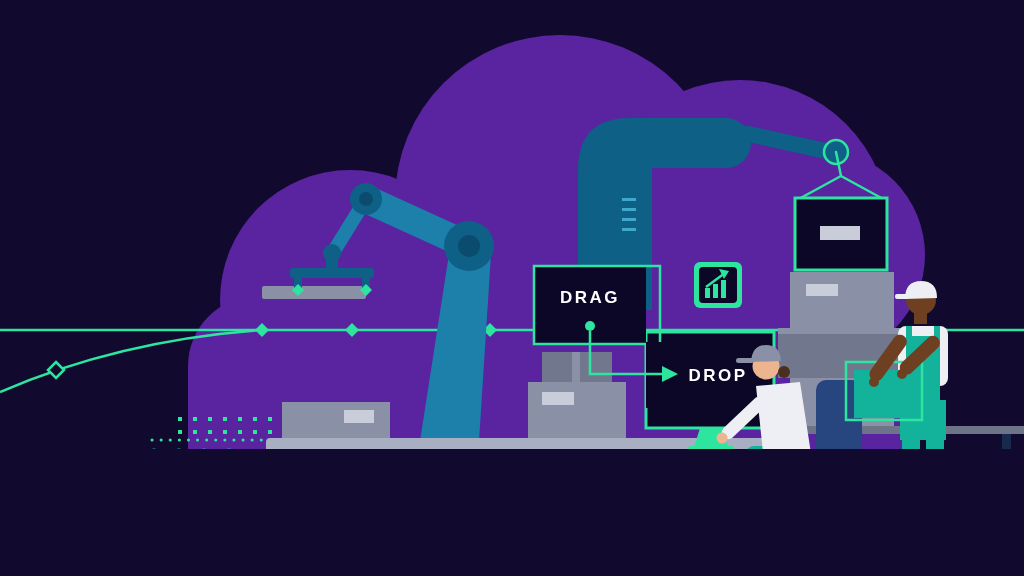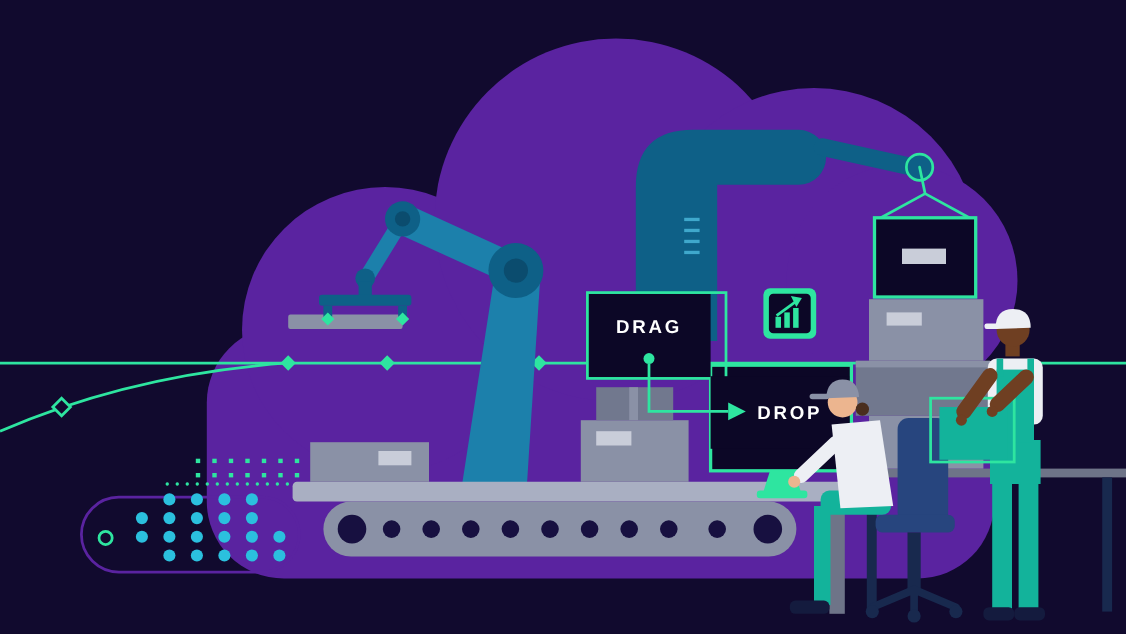--- a/index.html
+++ b/index.html
@@ -4,21 +4,21 @@
 <style>
   :root{
     --background:#110A2E; --cloud:#5A23A0; --mint:#2EE5A0; --cyan:#2BC0DE;
     --robot_blue:#1C80AB; --robot_dark:#0E6087; --robot_joint:#0B4C6E; --tick:#3FA8CC;
     --box_gray:#8A91A6; --box_gray_dark:#71788E; --box_label:#C9CDD9; --tabletop:#A9AFC2;
     --screen_dark:#0C0726; --worker_teal:#13B39B; --skin_dark:#6F3F22; --skin_light:#ECB58F;
     --shirt:#EDEFF4; --hair:#4A2E1E; --chair:#27457E; --chair_dark:#18294E;
     --navy:#171040; --shoe:#141B3E; --platform:#6E7488; --text:#FFFFFF;
   }
   html,body{margin:0;padding:0;background:var(--background);}
-  .stage{width:1024px;height:576px;overflow:hidden;position:relative;}
+  .stage{width:1024px;height:449px;overflow:hidden;position:relative;}
   svg{display:block;}
   .f-bg{fill:var(--background)} .f-cloud{fill:var(--cloud)} .f-mint{fill:var(--mint)}
   .f-cyan{fill:var(--cyan)} .f-blue{fill:var(--robot_blue)} .f-blued{fill:var(--robot_dark)}
   .f-joint{fill:var(--robot_joint)} .f-tick{fill:var(--tick)}
   .f-gray{fill:var(--box_gray)} .f-grayd{fill:var(--box_gray_dark)} .f-label{fill:var(--box_label)}
   .f-table{fill:var(--tabletop)} .f-dark{fill:var(--screen_dark)} .f-teal{fill:var(--worker_teal)}
   .f-skind{fill:var(--skin_dark)} .f-skinl{fill:var(--skin_light)} .f-shirt{fill:var(--shirt)}
   .f-hair{fill:var(--hair)} .f-chair{fill:var(--chair)} .f-chaird{fill:var(--chair_dark)}
   .f-navy{fill:var(--navy)} .f-shoe{fill:var(--shoe)} .f-plat{fill:var(--platform)}
   .s-mint{stroke:var(--mint);stroke-width:2.5}

